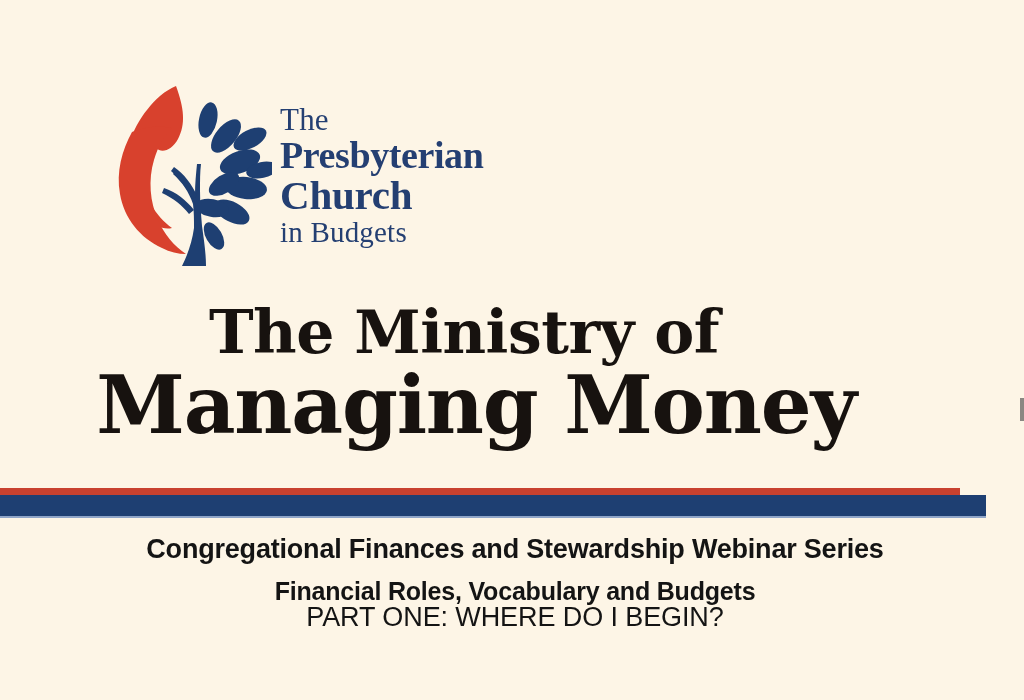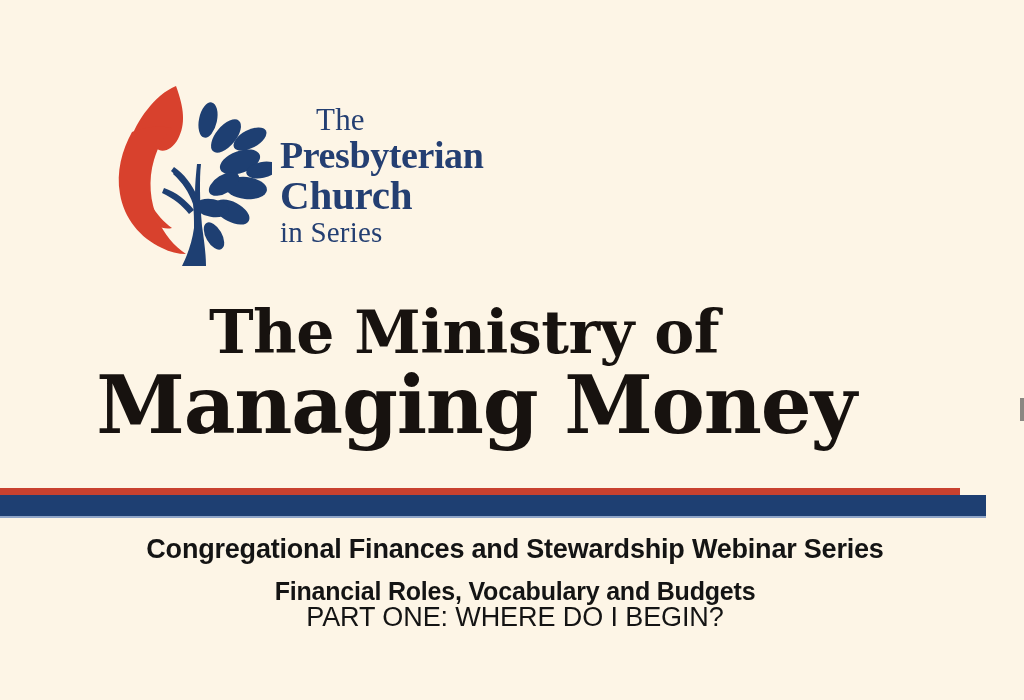--- a/index.html
+++ b/index.html
@@ -42,21 +42,20 @@
     top: 20px;
     width: 280px;
     color: #243f72;
     font-family: "Liberation Serif", serif;
     line-height: 1.0;
   }
   .wm-the {
     font-size: 31px;
     letter-spacing: 0.2px;
     margin-bottom: 1px;
-    margin-left: 36px;
   }
   .wm-presbyterian {
     font-size: 38px;
     font-weight: bold;
     letter-spacing: -0.4px;
     margin-bottom: 1px;
   }
   .wm-church {
     font-size: 41px;
     font-weight: bold;
@@ -194,21 +193,21 @@
         <ellipse cx="120" cy="128" rx="10" ry="19" transform="rotate(118 120 128)" fill="#1e3f72"></ellipse>
         <ellipse cx="100" cy="124" rx="9" ry="17" transform="rotate(100 100 124)" fill="#1e3f72"></ellipse>
         <ellipse cx="102" cy="152" rx="8" ry="15" transform="rotate(150 102 152)" fill="#1e3f72"></ellipse>
       </svg>
     </div>
 
     <div id="logo-wordmark">
       <div class="wm-the">The</div>
       <div class="wm-presbyterian">Presbyterian</div>
       <div class="wm-church">Church</div>
-      <div class="wm-incanada">in Series</div>
+      <div class="wm-incanada">in Budgets</div>
     </div>
 
   </div>
 
   <div id="title-block">
     <div id="title-line1">The Ministry of</div>
     <div id="title-line2">Managing Money</div>
   </div>
 
   <div id="divider-red"></div>

